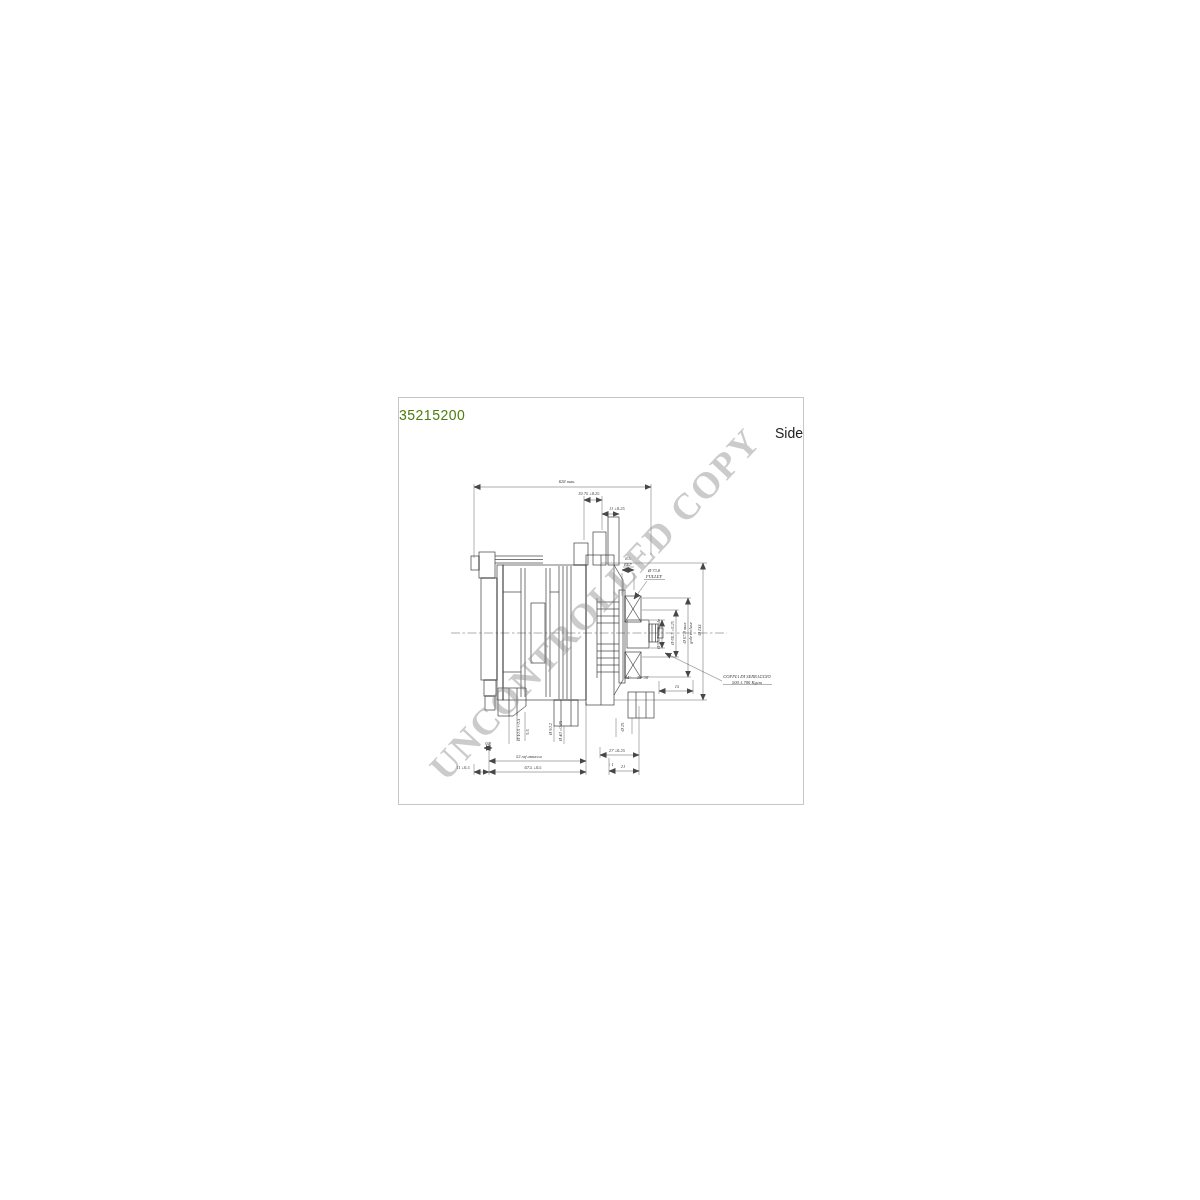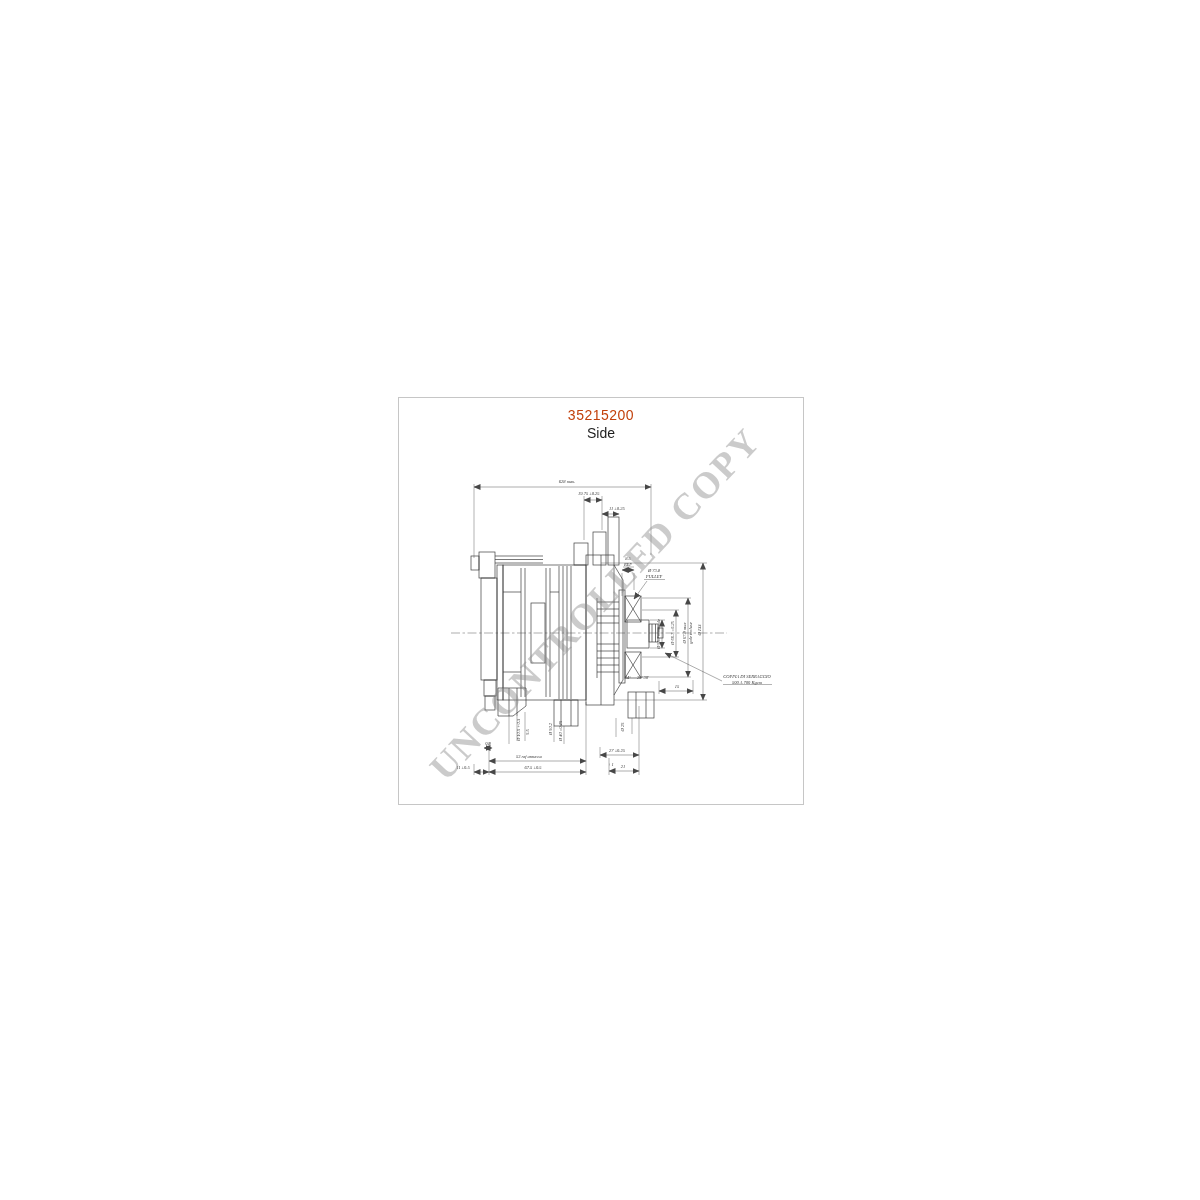--- a/index.html
+++ b/index.html
@@ -1,22 +1,22 @@
 <!DOCTYPE html>
 <html><head>
 <meta charset="utf-8">
 <style>
   html,body{margin:0;padding:0;background:#ffffff;}
   .canvas{position:relative;width:1200px;height:1200px;background:#ffffff;overflow:hidden;
           font-family:"Liberation Sans",sans-serif;}
   .frame{position:absolute;left:398px;top:397px;width:404px;height:406px;
          border:1px solid #c6c6c6;background:#fff;}
-  .pn{position:absolute;left:0;right:0;top:9px;text-align:center;
-      font:14px "Liberation Sans",sans-serif;color:#c2410c;letter-spacing:.5px;}
-  .vw{position:absolute;left:0;right:0;top:27px;text-align:center;
+  .pn{position:absolute;left:0;right:0;top:9px;text-align:left;
+      font:14px "Liberation Sans",sans-serif;color:#4d7c0f;letter-spacing:.5px;}
+  .vw{position:absolute;left:0;right:0;top:27px;text-align:right;
       font:14px "Liberation Sans",sans-serif;color:#1e1e1e;}
   .wm{position:absolute;left:196px;top:206px;white-space:nowrap;
       transform:translate(-50%,-50%) rotate(-47deg);
       font:bold 37px "Liberation Serif",serif;letter-spacing:2px;
       color:#8e8e8e;opacity:.45;pointer-events:none;}
   svg{position:absolute;left:0;top:0;}
   .ink{fill:none;stroke:#3e3e3e;stroke-width:.7;}
   .cl{fill:none;stroke:#4a4a4a;stroke-width:.45;stroke-dasharray:9 2.5 2.5 2.5;}
   .xl{fill:none;stroke:#4a4a4a;stroke-width:.42;}
   .dl{fill:none;stroke:#474747;stroke-width:.45;}

